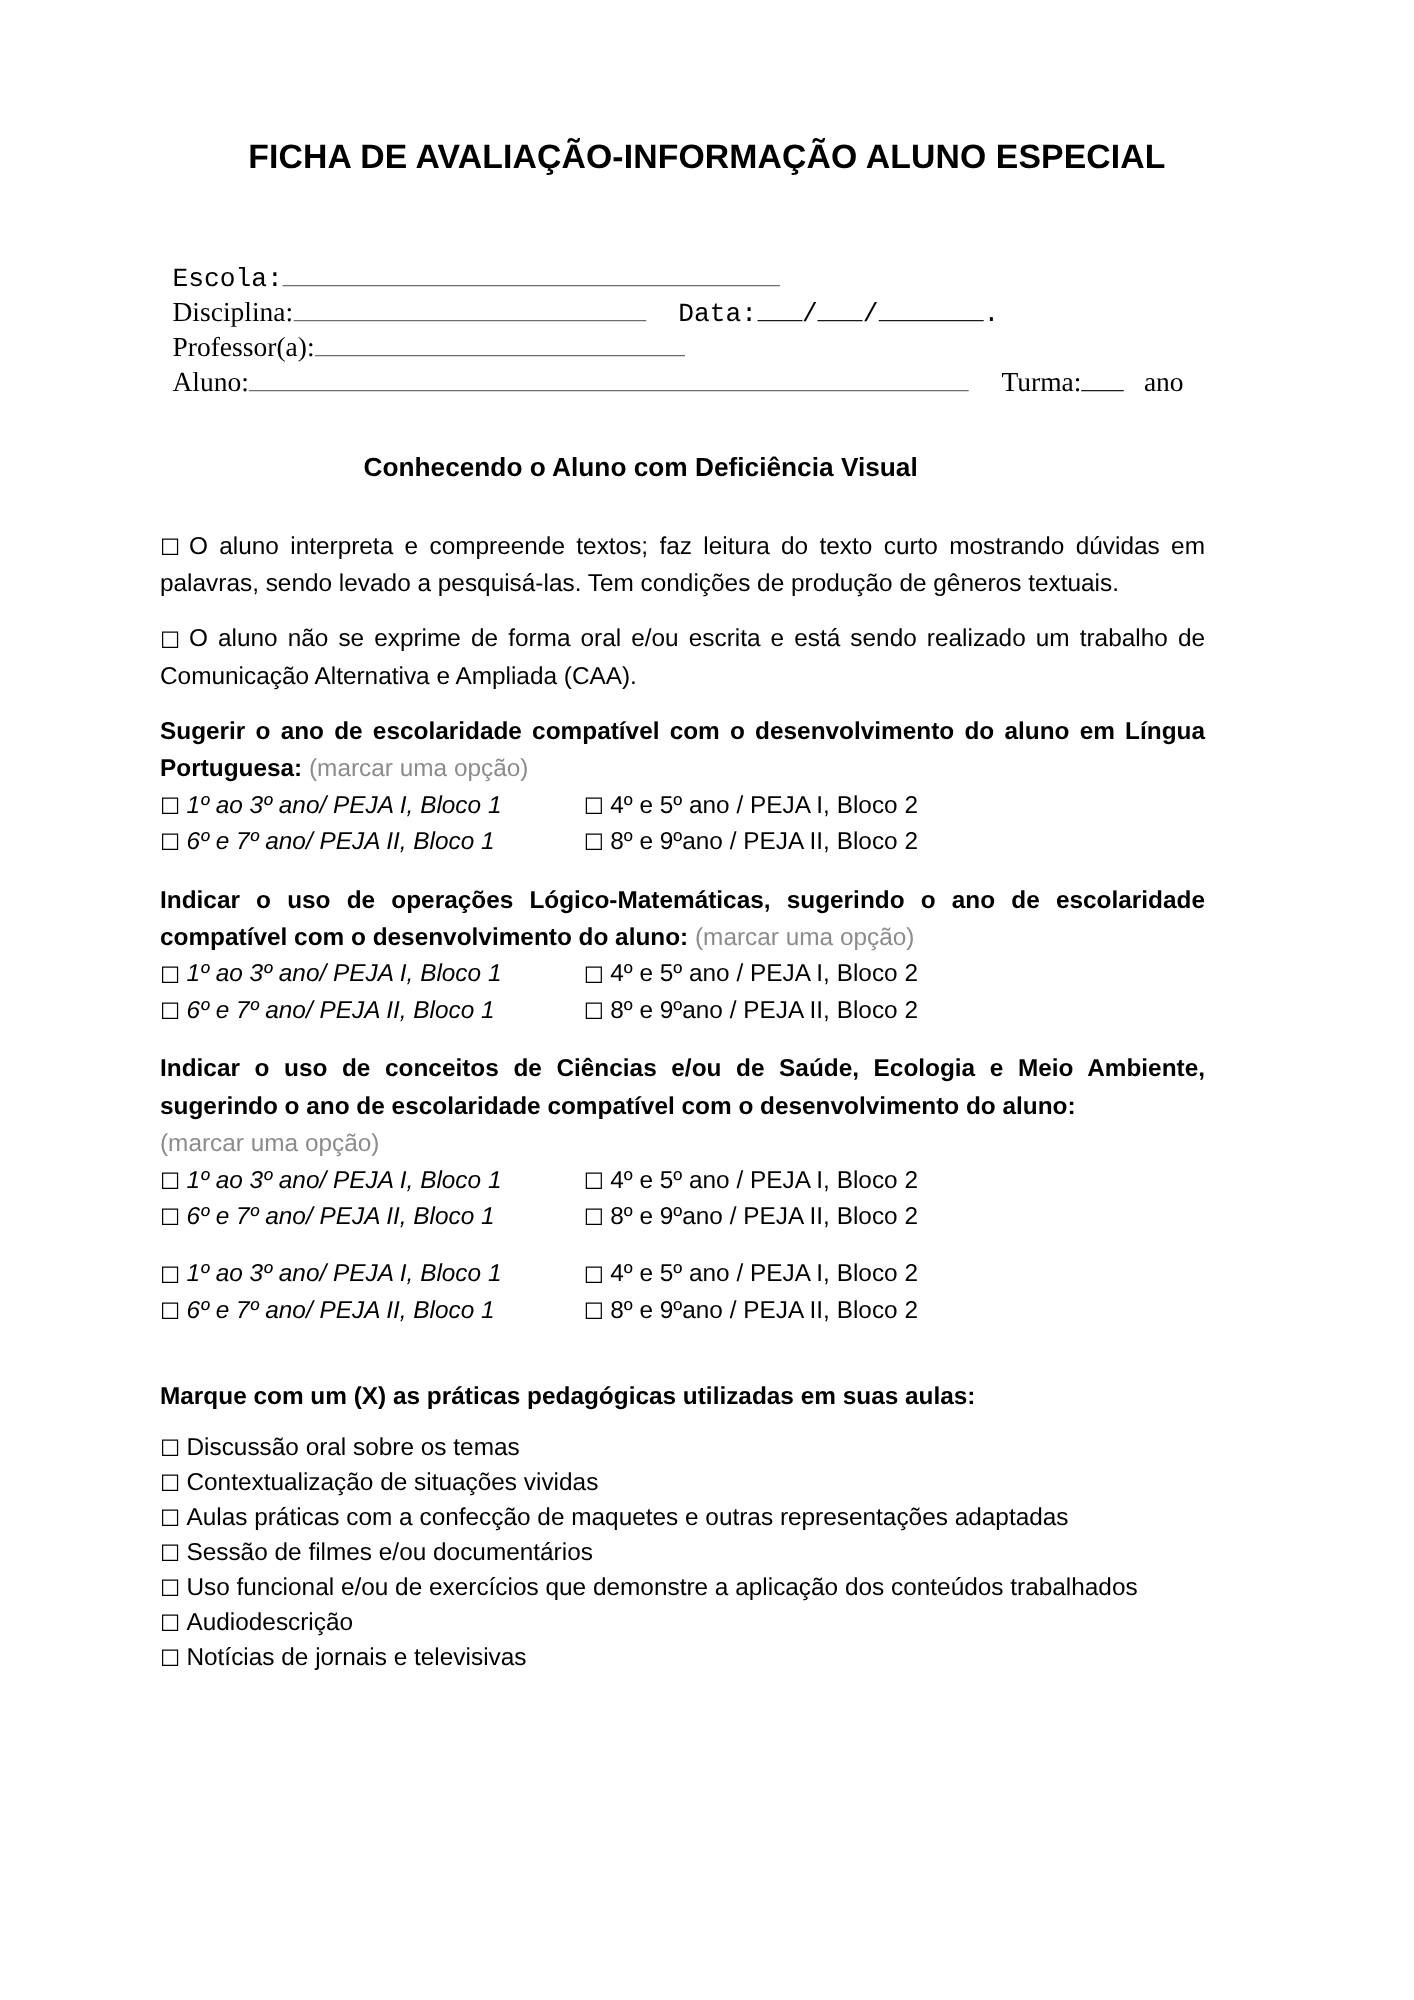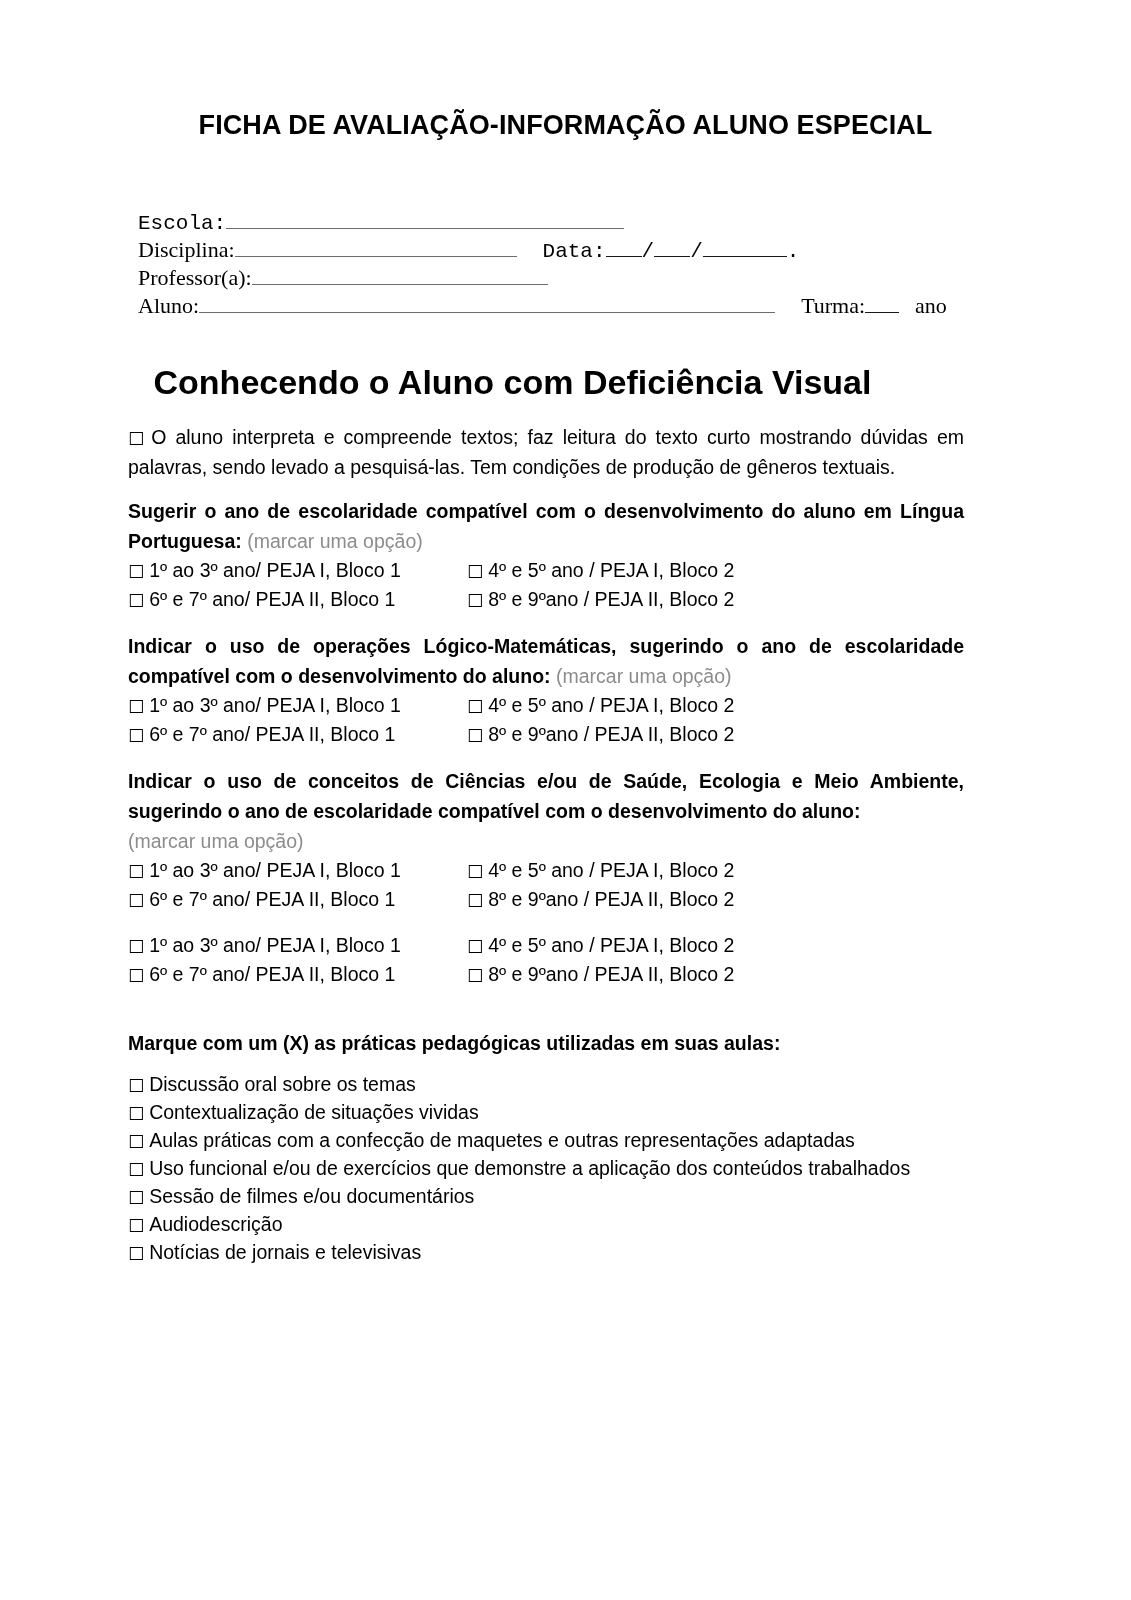--- a/index.html
+++ b/index.html
@@ -83,21 +83,21 @@
 
   
   .section-title {
     position: absolute;
     left: 0;
     top: 363px;
     width: 1025px;
     text-align: center;
     font-family: "Liberation Sans", sans-serif;
     font-weight: bold;
-    font-size: 34px;
+    font-size: 21px;
     white-space: nowrap;
   }
 
   
   .content {
     position: absolute;
     left: 128px;
     top: 422px;
     width: 836px;
     font-family: "Liberation Sans", sans-serif;
@@ -149,21 +149,21 @@
     height: 29px;
     line-height: 29px;
     white-space: nowrap;
     font-size: 19.5px;
   }
   .opt {
     display: inline-block;
     vertical-align: top;
   }
   .opt .cb { margin-right: 5px; }
-  .opt-a { width: 339px; }
+  .opt-a { width: 339px; font-style: italic; }
 
   .qgroup { margin-bottom: 17px; }
 
   
   .practices-head {
     margin: 0 0 12px 0;
     font-size: 19.5px;
     font-weight: bold;
     line-height: 30px;
   }
@@ -203,20 +203,21 @@
 
   </div>
 
   <div class="section-title">Conhecendo o Aluno com Deficiência Visual</div>
 
   <div class="content">
 
 
     <p class="para"><span class="cb">☐</span><span>O aluno interpreta e compreende textos; faz leitura do texto curto mostrando dúvidas em palavras, sendo levado a pesquisá-las. Tem condições de produção de gêneros textuais.</span></p>
 
+    <p class="para"><span class="cb">☐</span><span>O aluno não se exprime de forma oral e/ou escrita e está sendo realizado um trabalho de Comunicação Alternativa e Ampliada (CAA).</span></p>
 
     <div class="qgroup">
       <h3 class="qhead"><span>Sugerir o ano de escolaridade compatível com o desenvolvimento do aluno em Língua Portuguesa:</span> <span class="hint">(marcar uma opção)</span></h3>
       <div class="opt-block">
         <div class="opt-row">
           <span class="opt opt-a"><span class="cb">☐</span><span>1º ao 3º ano/ PEJA I, Bloco 1</span></span><span class="opt"><span class="cb">☐</span><span>4º e 5º ano  / PEJA I, Bloco 2</span></span>
         </div>
         <div class="opt-row">
           <span class="opt opt-a"><span class="cb">☐</span><span>6º  e 7º ano/ PEJA II, Bloco 1</span></span><span class="opt"><span class="cb">☐</span><span>8º e 9ºano / PEJA II, Bloco 2</span></span>
         </div>
@@ -258,21 +259,21 @@
         </div>
       </div>
     </div>
 
     <div style="height:22px;"></div>
     <div class="practices-head">Marque com um (X) as práticas pedagógicas utilizadas em suas aulas:</div>
     <div>
       <div class="practice-row"><span class="cb">☐</span><span>Discussão oral sobre os temas</span></div>
       <div class="practice-row"><span class="cb">☐</span><span>Contextualização de situações vividas</span></div>
       <div class="practice-row"><span class="cb">☐</span><span>Aulas práticas com a confecção de maquetes e outras representações adaptadas</span></div>
+      <div class="practice-row"><span class="cb">☐</span><span>Sessão de filmes e/ou documentários</span></div>
       <div class="practice-row"><span class="cb">☐</span><span>Uso funcional e/ou de exercícios que demonstre a aplicação dos conteúdos trabalhados</span></div>
-      <div class="practice-row"><span class="cb">☐</span><span>Sessão de filmes e/ou documentários</span></div>
       <div class="practice-row"><span class="cb">☐</span><span>Audiodescrição</span></div>
       <div class="practice-row"><span class="cb">☐</span><span>Notícias de jornais e televisivas</span></div>
     </div>
 
   </div>
 
 </div>
 
 </body></html>

